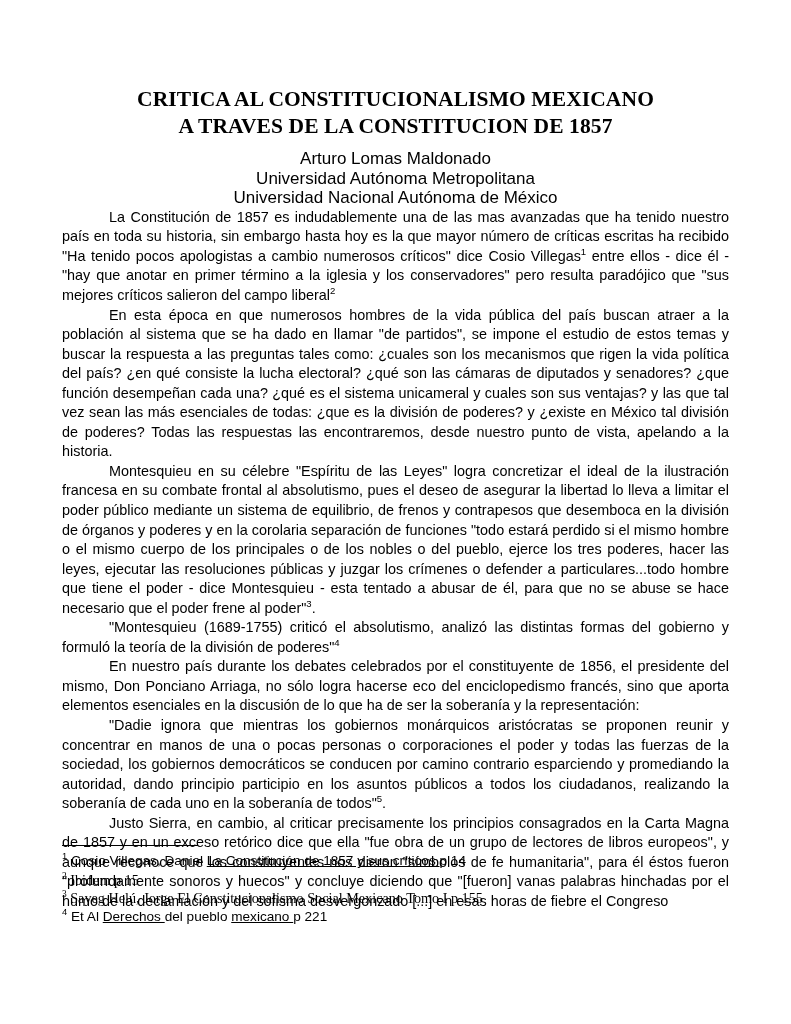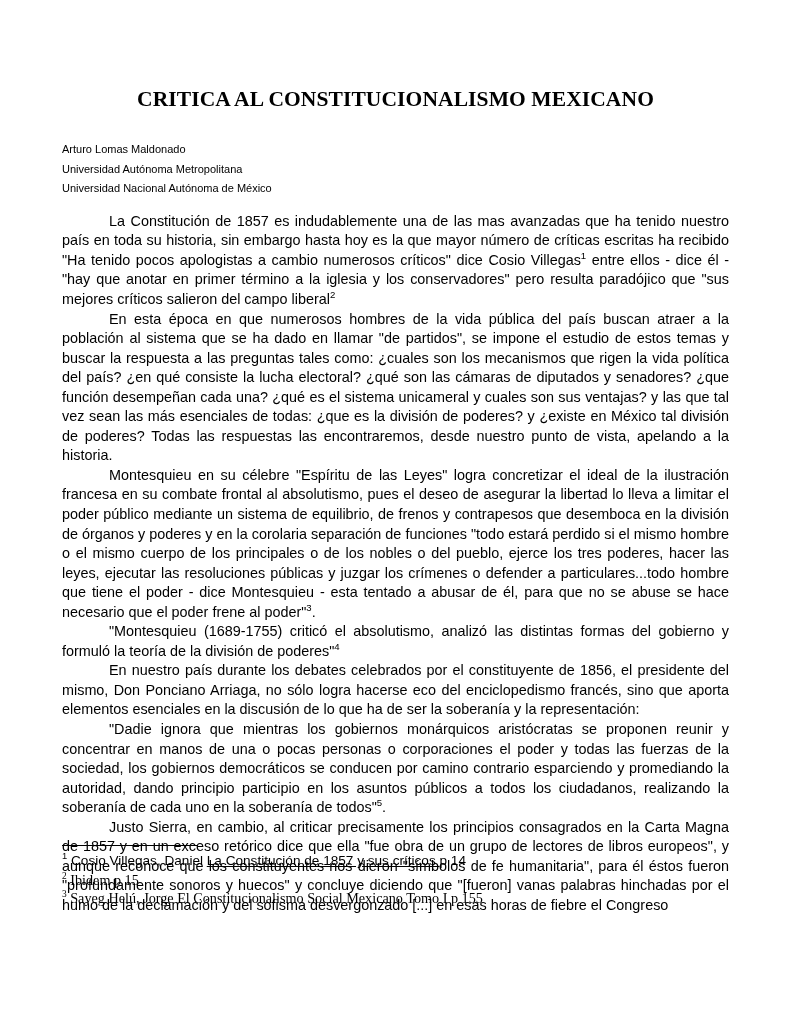--- a/index.html
+++ b/index.html
@@ -35,30 +35,29 @@
     font-family: "Liberation Serif", "DejaVu Serif", serif;
     font-weight: bold;
     font-size: 21.5px;
     line-height: 27px;
     letter-spacing: 0.1px;
     white-space: nowrap;
   }
 
   
   .byline {
-    margin-top: 27px;
-    text-align: left;
-    font-size: 11px;
+    margin-top: 9px;
+    text-align: center;
+    font-size: 17px;
     line-height: 19.6px;
   }
   .byline div { white-space: nowrap; }
 
   
   .body-copy {
-    margin-top: 13px;
     font-size: 14.4px;
     line-height: 19.55px;
     text-align: justify;
     text-justify: inter-word;
   }
   .body-copy p {
     margin: 0;
     text-indent: 47px;
   }
 
@@ -96,20 +95,21 @@
   .fn-serif .marker { font-family: "Liberation Serif", "DejaVu Serif", serif; }
   .u { text-decoration: underline; }
 </style>
 </head>
 <body>
 
 <div class="page">
 
   <div class="title-block">
     <div class="title-line">CRITICA AL CONSTITUCIONALISMO MEXICANO</div>
+    <div class="title-line">A TRAVES DE LA CONSTITUCION DE 1857</div>
   </div>
 
   <div class="byline">
     <div>Arturo Lomas Maldonado</div>
     <div>Universidad Autónoma Metropolitana</div>
     <div>Universidad Nacional Autónoma de México</div>
   </div>
 
   <div class="body-copy" id="body-copy">
       <p><span>La Constitución de 1857 es indudablemente una de las mas avanzadas que ha tenido nuestro país en toda su historia, sin embargo hasta hoy es la que mayor número de críticas escritas ha recibido "Ha  tenido pocos apologistas a cambio numerosos críticos" dice Cosio Villegas</span><sup class="fn">1</sup><span> entre ellos - dice él - "hay que anotar en primer término a la iglesia y los conservadores" pero resulta paradójico que "sus mejores críticos salieron del campo liberal</span><sup class="fn">2</sup></p>
@@ -120,16 +120,17 @@
       <p><span>"Dadie ignora que mientras los gobiernos monárquicos aristócratas se proponen reunir y concentrar en manos de una o pocas personas o corporaciones el poder y todas las fuerzas de la sociedad, los gobiernos democráticos se conducen por camino contrario esparciendo y promediando la autoridad, dando principio participio en los asuntos públicos a todos los ciudadanos, realizando la soberanía de cada uno en la soberanía de todos"</span><sup class="fn">5</sup><span>.</span></p>
       <p><span>Justo Sierra, en cambio, al criticar precisamente los principios consagrados en la Carta Magna de 1857 y en un exceso retórico dice que ella "fue obra de un grupo de lectores de libros europeos", y aunque reconoce que los constituyentes nos dieron "símbolos de fe humanitaria", para él éstos fueron "profundamente sonoros y huecos" y concluye diciendo que "[fueron] vanas palabras hinchadas por el humo de la declamación y del sofisma desvergonzado [...] en esas horas de fiebre el Congreso</span></p>
     </div>
 
   <div class="footnotes">
     <div class="fn-rule"></div>
     <div id="footnote-list">
         <div class="fn-item fn-sans"><span class="marker">1</span> <span>Cosio Villegas, Daniel </span><span class="u">La Constitución de 1857 y sus críticos </span><span>p 14</span></div>
         <div class="fn-item fn-serif"><span class="marker">2</span> <span>Ibidem p 15</span></div>
         <div class="fn-item fn-serif"><span class="marker">3</span> <span>Sayeg Helú, Jorge El Constitucionalismo Social Mexicano Tomo I p 155</span></div>
+        <div class="fn-item fn-sans"><span class="marker">4</span> <span>Et Al </span><span class="u">Derechos </span><span>del pueblo </span><span class="u">mexicano </span><span>p 221</span></div>
       </div>
   </div>
 
 </div>
 
 </body></html>

